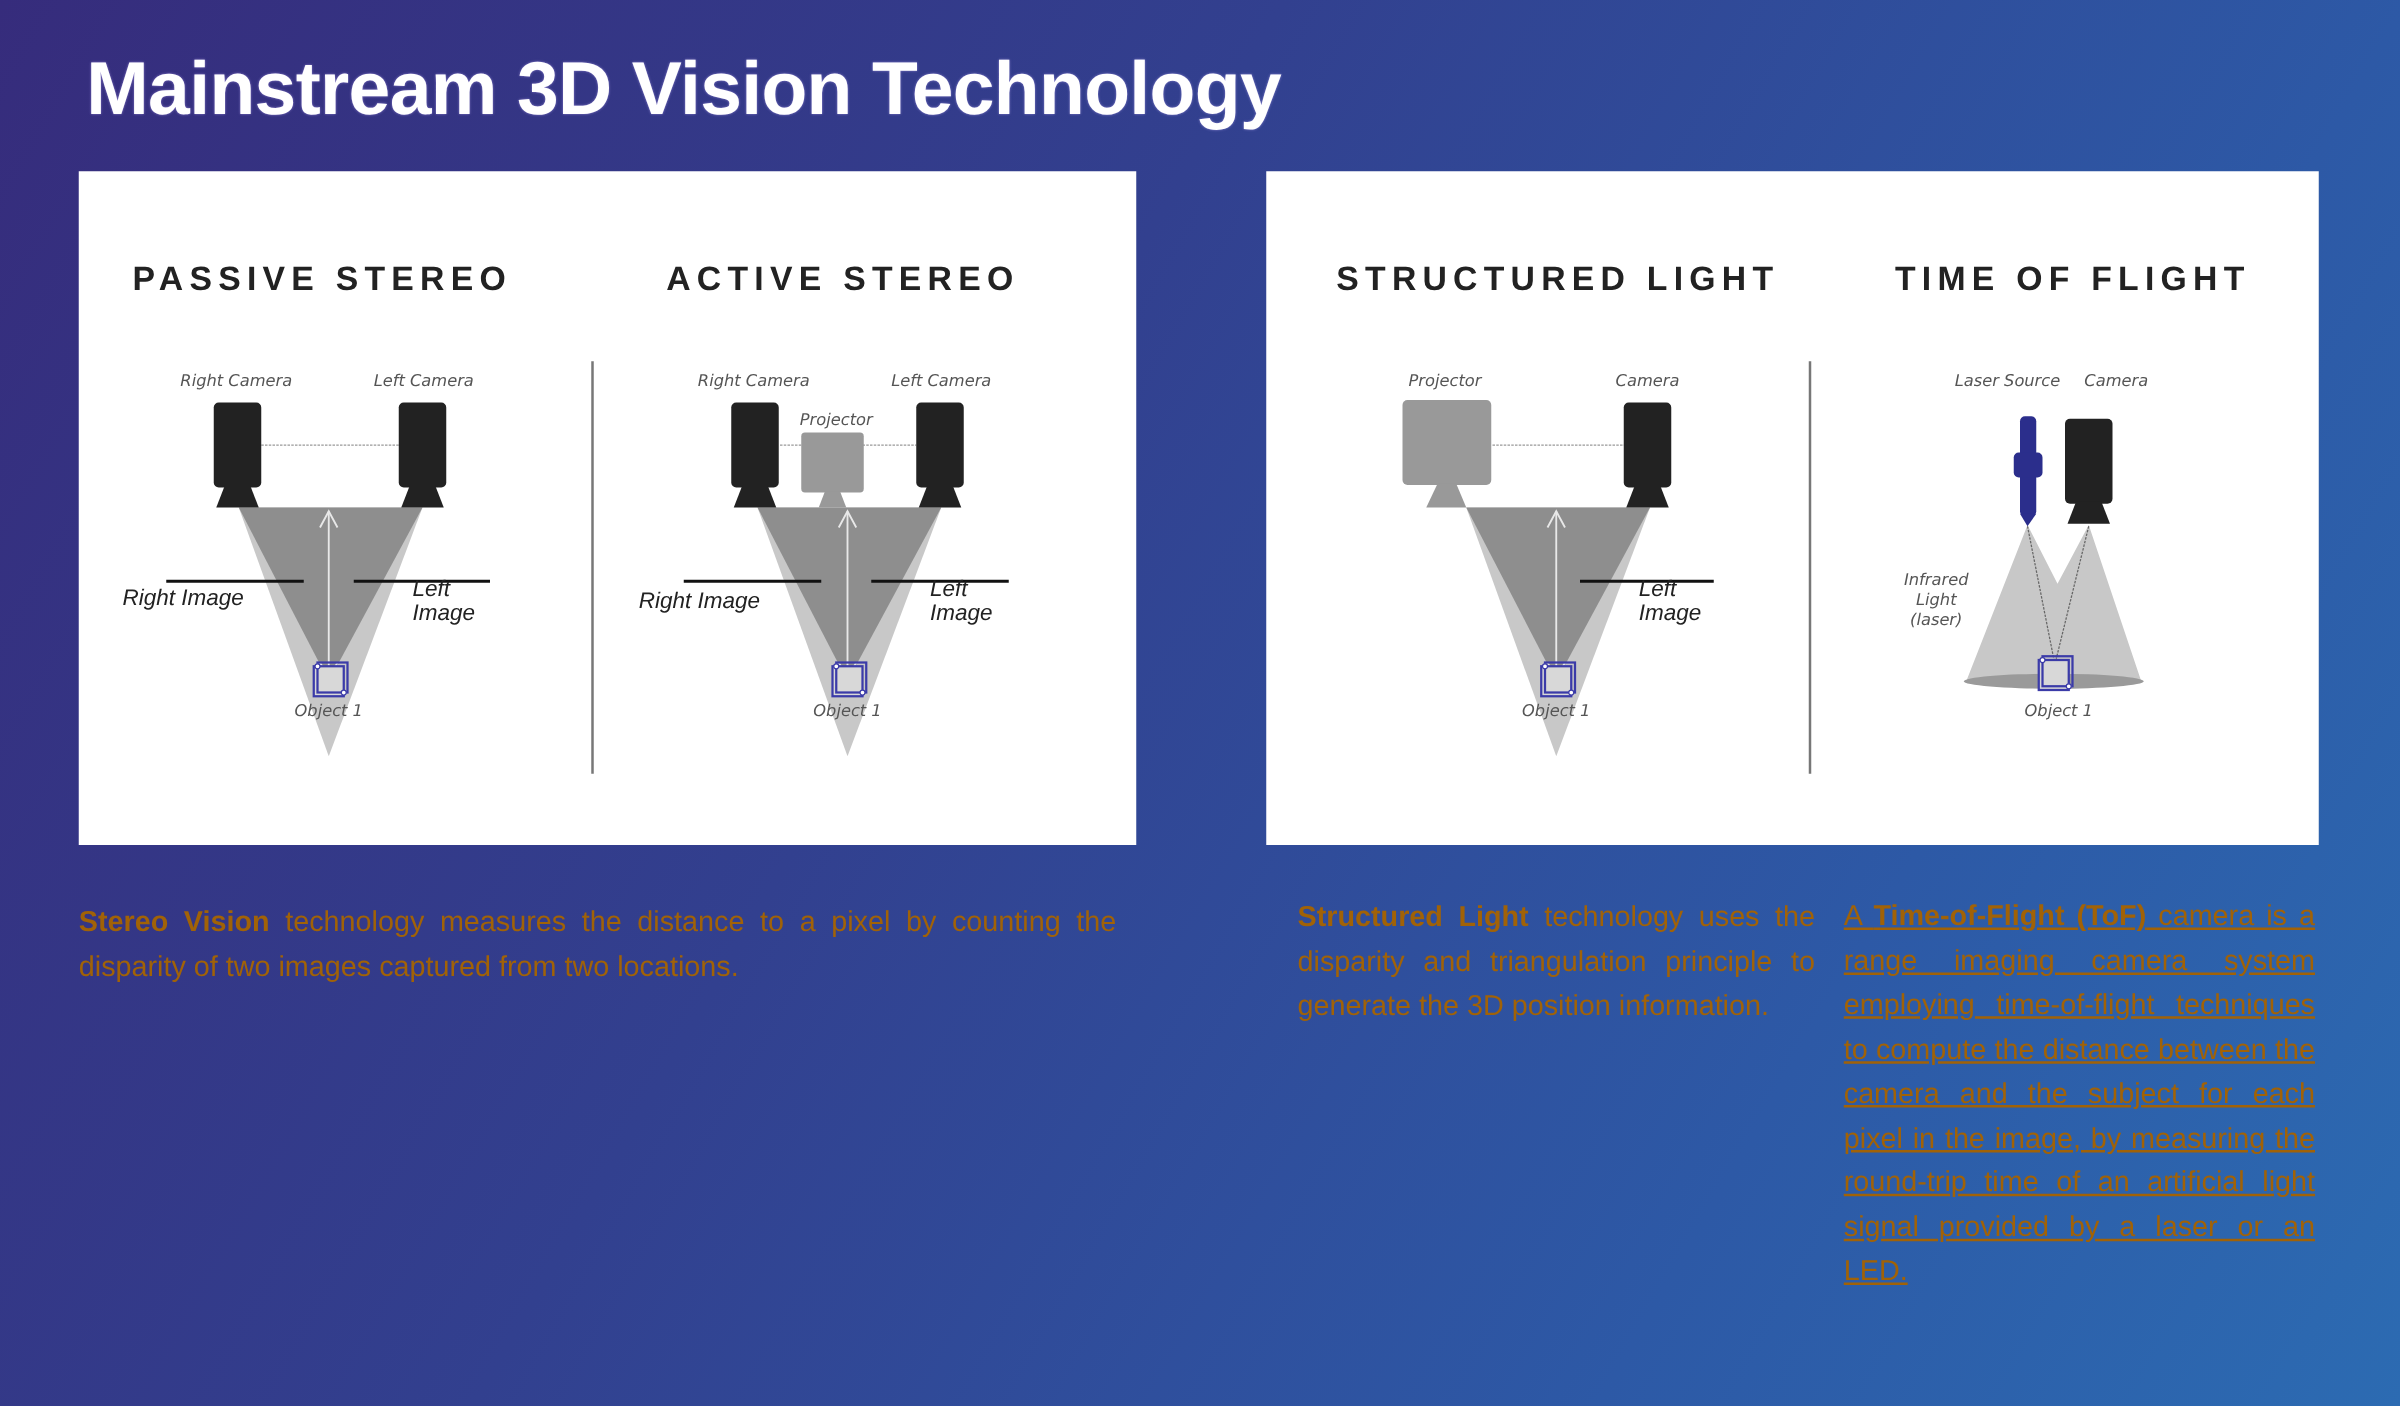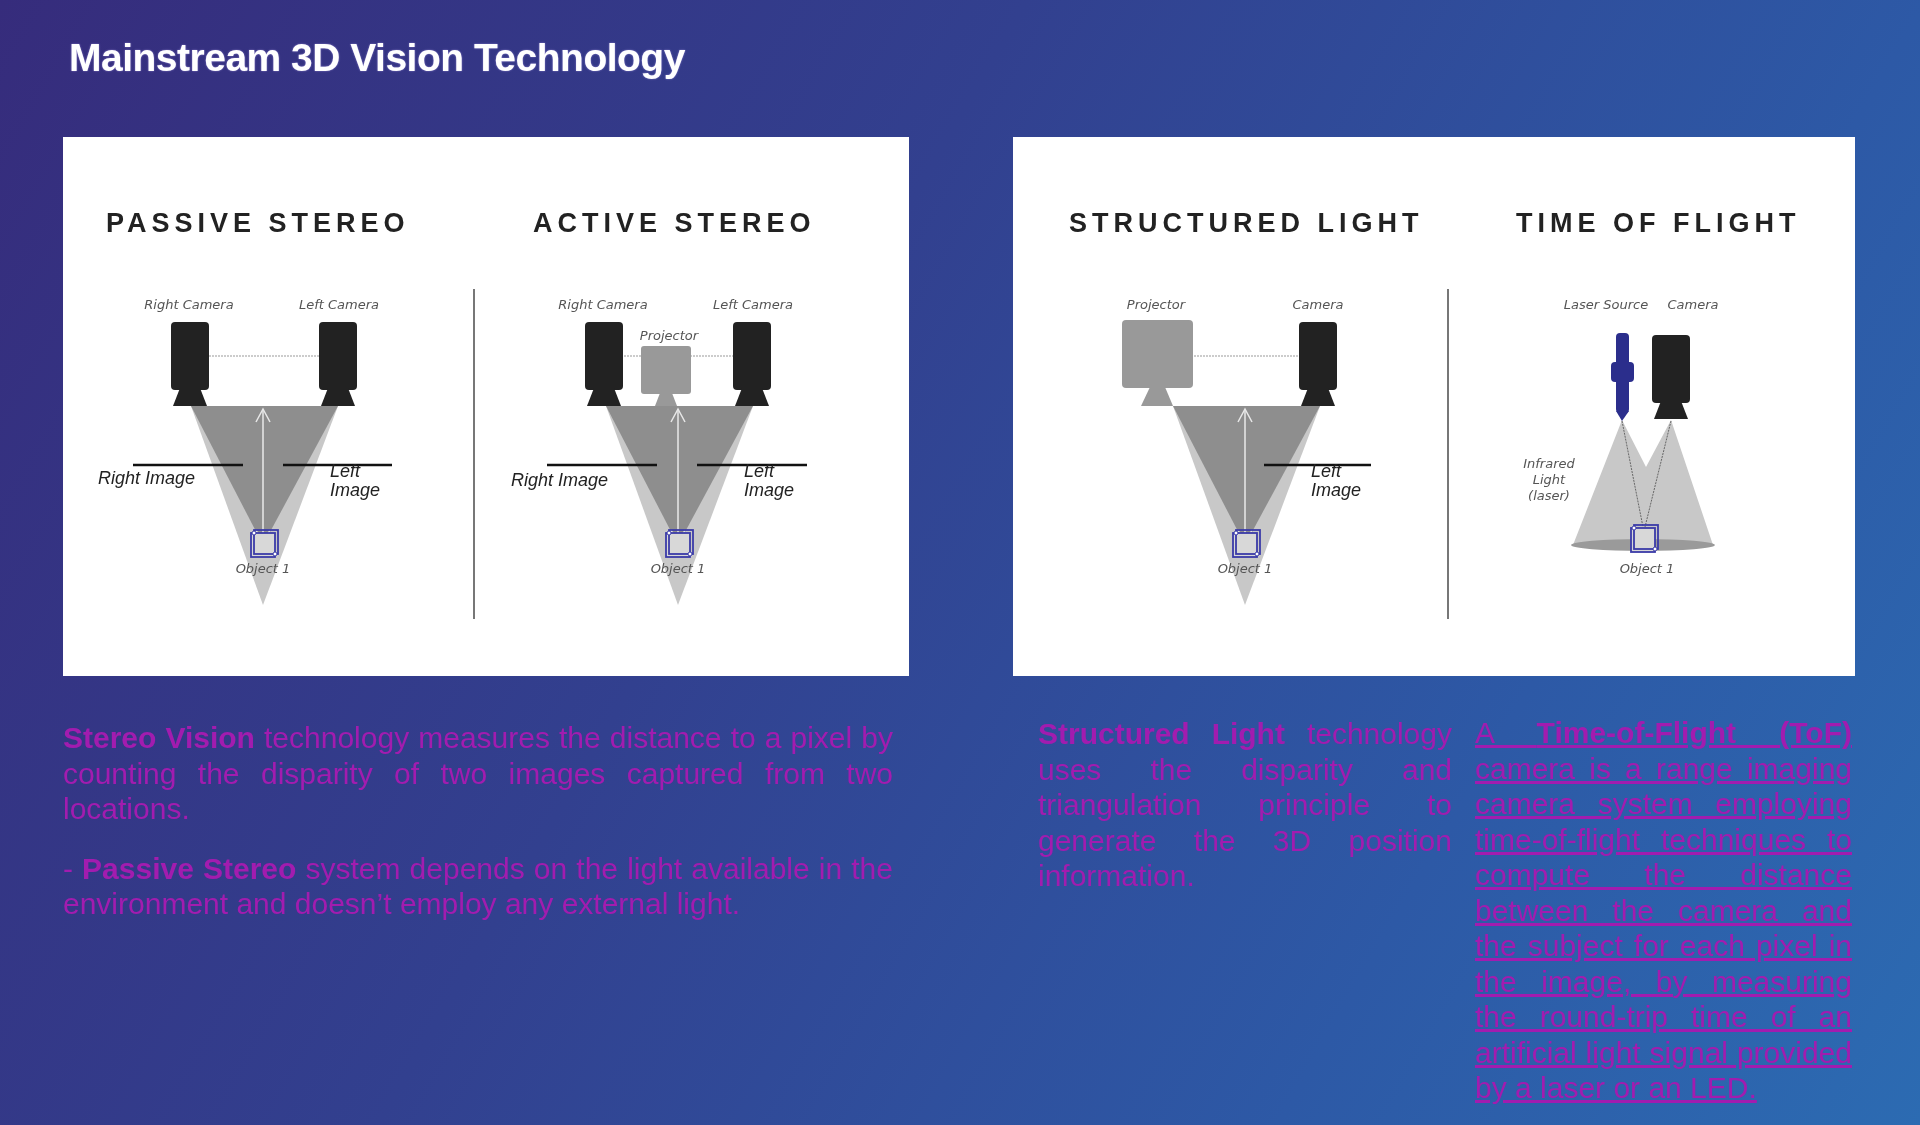--- a/index.html
+++ b/index.html
@@ -3,34 +3,34 @@
 <meta charset="utf-8">
 <style>
   html, body { margin:0; padding:0; }
   body {
     width:1920px; height:1125px; overflow:hidden; position:relative;
     background: linear-gradient(120deg, #362C7C 0%, #32408F 40%, #2D59A6 75%, #2C6BB2 100%);
     font-family: "Liberation Sans", sans-serif;
   }
   .title {
     position:absolute; left:69px; top:36px;
-    color:#fff; font-weight:bold; font-size:39px; letter-spacing:-0.5px;
+    color:#fff; font-weight:bold; font-size:60px; letter-spacing:-0.5px;
     font-family:"Liberation Sans", sans-serif;
     text-shadow: 0 0 2px rgba(200,180,255,0.6);
   }
   .panel { position:absolute; background:#fff; top:137px; height:539px; }
   .panel.left { left:63px; width:846px; }
   .panel.right { left:1013px; width:842px; }
   .panel svg { position:absolute; left:0; top:0; }
   .dhead { font-family:"Liberation Sans", sans-serif; font-weight:bold; font-size:27px; letter-spacing:5px; fill:#222; }
   .lbl { font-family:"DejaVu Sans", sans-serif; font-style:italic; font-size:13px; fill:#555; }
   .ilbl { font-family:"Liberation Sans", sans-serif; font-style:italic; font-size:18px; fill:#222; }
   .text-block {
-    position:absolute; color:#a21caf; font-family:"Liberation Sans", sans-serif;
-    font-size:30px; line-height:35.5px; text-align:justify;
+    position:absolute; color:#a16207; font-family:"Liberation Sans", sans-serif;
+    font-size:23px; line-height:35.5px; text-align:justify;
   }
   .text-block p { margin:0 0 24px 0; }
   .text-block b { font-weight:bold; }
   .tb1 { left:63px; top:720px; width:830px; }
   .tb2 { left:1038px; top:716px; width:414px; }
   .tb3 { left:1475px; top:715px; width:377px;text-decoration:underline; }
 </style>
 </head>
 <body>
 
@@ -179,21 +179,20 @@
       <text class="lbl" x="536" y="331" text-anchor="middle">Infrared</text>
       <text class="lbl" x="536" y="347" text-anchor="middle">Light</text>
       <text class="lbl" x="536" y="363" text-anchor="middle">(laser)</text>
       <text class="lbl" x="634" y="436" text-anchor="middle">Object 1</text>
     </g>
   </svg>
 </div>
 
 <div class="text-block tb1">
   <p><b>Stereo Vision</b><span> technology measures the distance to a pixel by counting the disparity of two images captured from two locations.</span></p>
-  <p><span>- </span><b>Passive Stereo</b><span> system depends on the light available in the environment and doesn’t employ any external light.</span></p>
 </div>
 
 <div class="text-block tb2">
   <p><b>Structured Light</b><span> technology uses the disparity and triangulation principle to generate the 3D position information.</span></p>
 </div>
 
 <div class="text-block tb3">
   <p><span>A </span><b>Time-of-Flight (ToF)</b><span> camera is a range imaging camera system employing time-of-flight techniques to compute the distance between the camera and the subject for each pixel in the image, by measuring the round-trip time of an artificial light signal provided by a laser or an LED.</span></p>
 </div>
 

